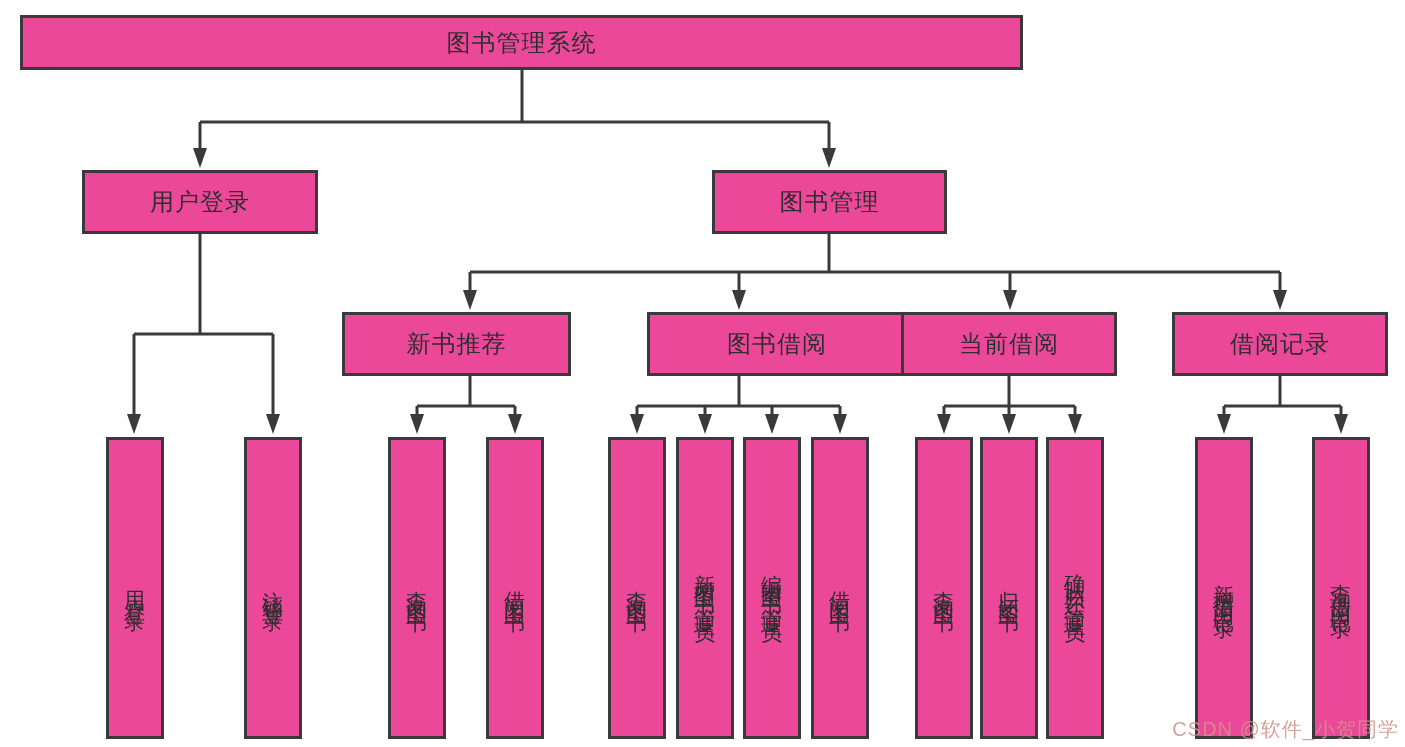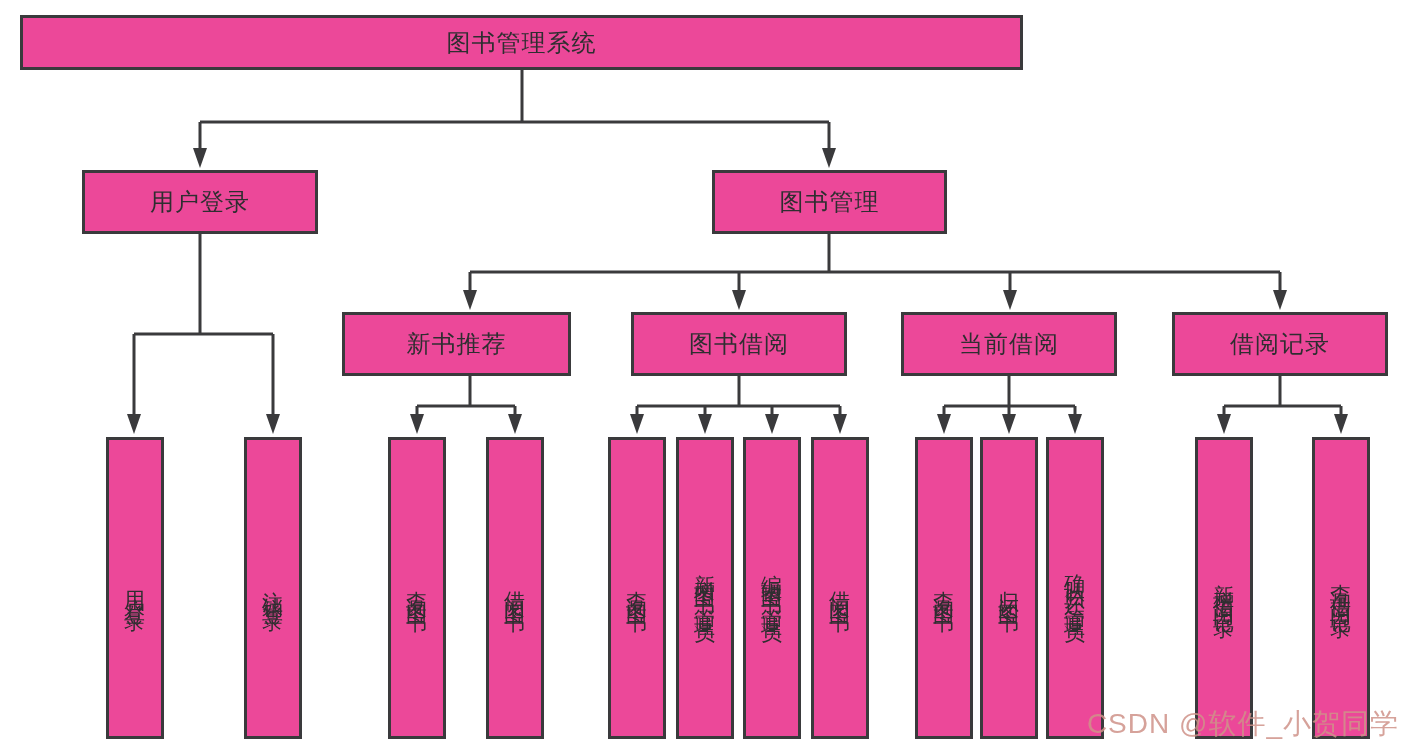--- a/index.html
+++ b/index.html
@@ -55,21 +55,21 @@
     writing-mode: vertical-rl;
     text-orientation: mixed;
     letter-spacing: 7px;
     line-height: 1;
     white-space: nowrap;
   }
   .watermark {
     position: absolute;
     right: 6px;
     bottom: 4px;
-    font-size: 28px;
+    font-size: 20px;
     letter-spacing: 1px;
     color: #cf9289;
     opacity: 0.85;
   }
 </style>
 </head>
 <body>
 
 <div class="stage">
 
@@ -130,21 +130,21 @@
   <div class="box hbox" style="left:82px; top:170px; width:236px;">
     <span>用户登录</span>
   </div>
   <div class="box hbox" style="left:712px; top:170px; width:235px;">
     <span>图书管理</span>
   </div>
 
   <div class="box hbox" style="left:342px; top:312px; width:229px;">
     <span>新书推荐</span>
   </div>
-  <div class="box hbox" style="left:631px; top:312px; width:216px;">
+  <div class="box hbox" style="left:647px; top:312px; width:260px;">
     <span>图书借阅</span>
   </div>
   <div class="box hbox" style="left:901px; top:312px; width:216px;">
     <span>当前借阅</span>
   </div>
   <div class="box hbox" style="left:1172px; top:312px; width:216px;justify-content:center;">
     <span>借阅记录</span>
   </div>
 
   <div class="box vbox" style="left:106px; top:437px;">

